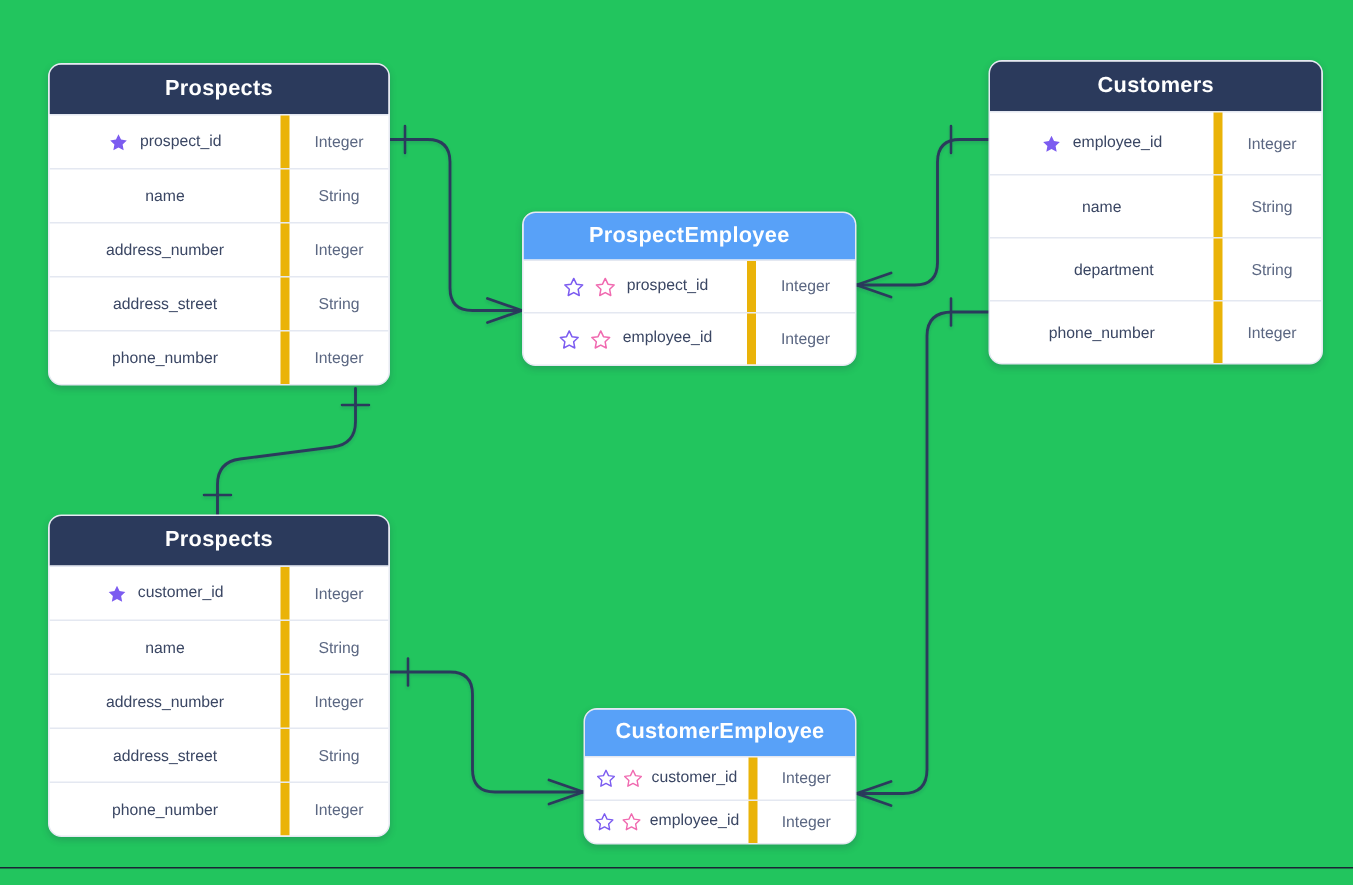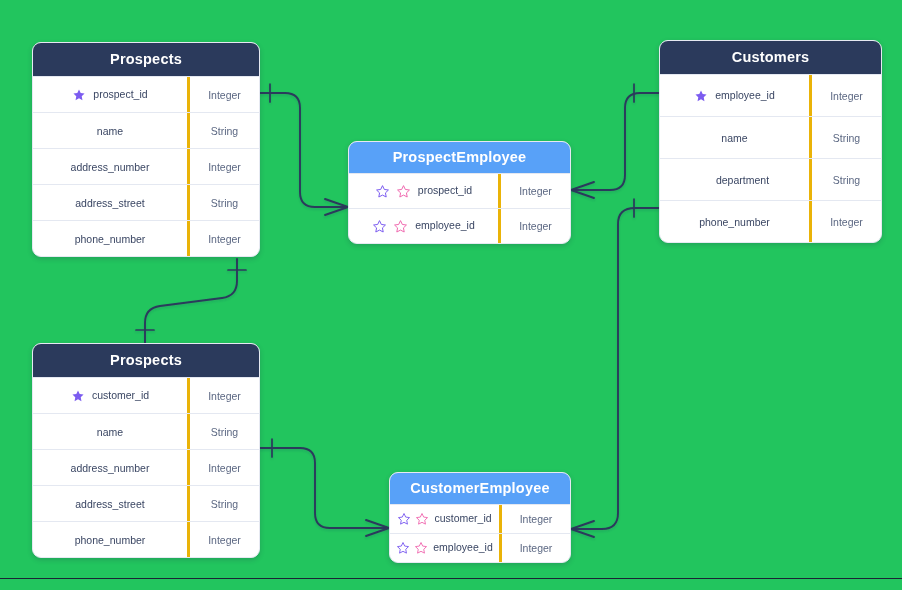--- a/index.html
+++ b/index.html
@@ -79,21 +79,21 @@
     color: #3a4663;
     font-size: 10.5px;
     box-sizing: border-box;
   }
   .cell-type {
     display: flex;
     align-items: center;
     justify-content: center;
     color: #5b6782;
     font-size: 10.5px;
-    border-left: 3px solid #eab308;
+    border-left: 6px solid #eab308;
     box-sizing: border-box;
   }
   .entity.dark .row { height: 36px; }
   .entity.blue .row { height: 35px; }
   .entity.blue.compact .row { height: 29px; }
 
   .keyicons {
     display: inline-flex;
     align-items: center;
     gap: 6px;

